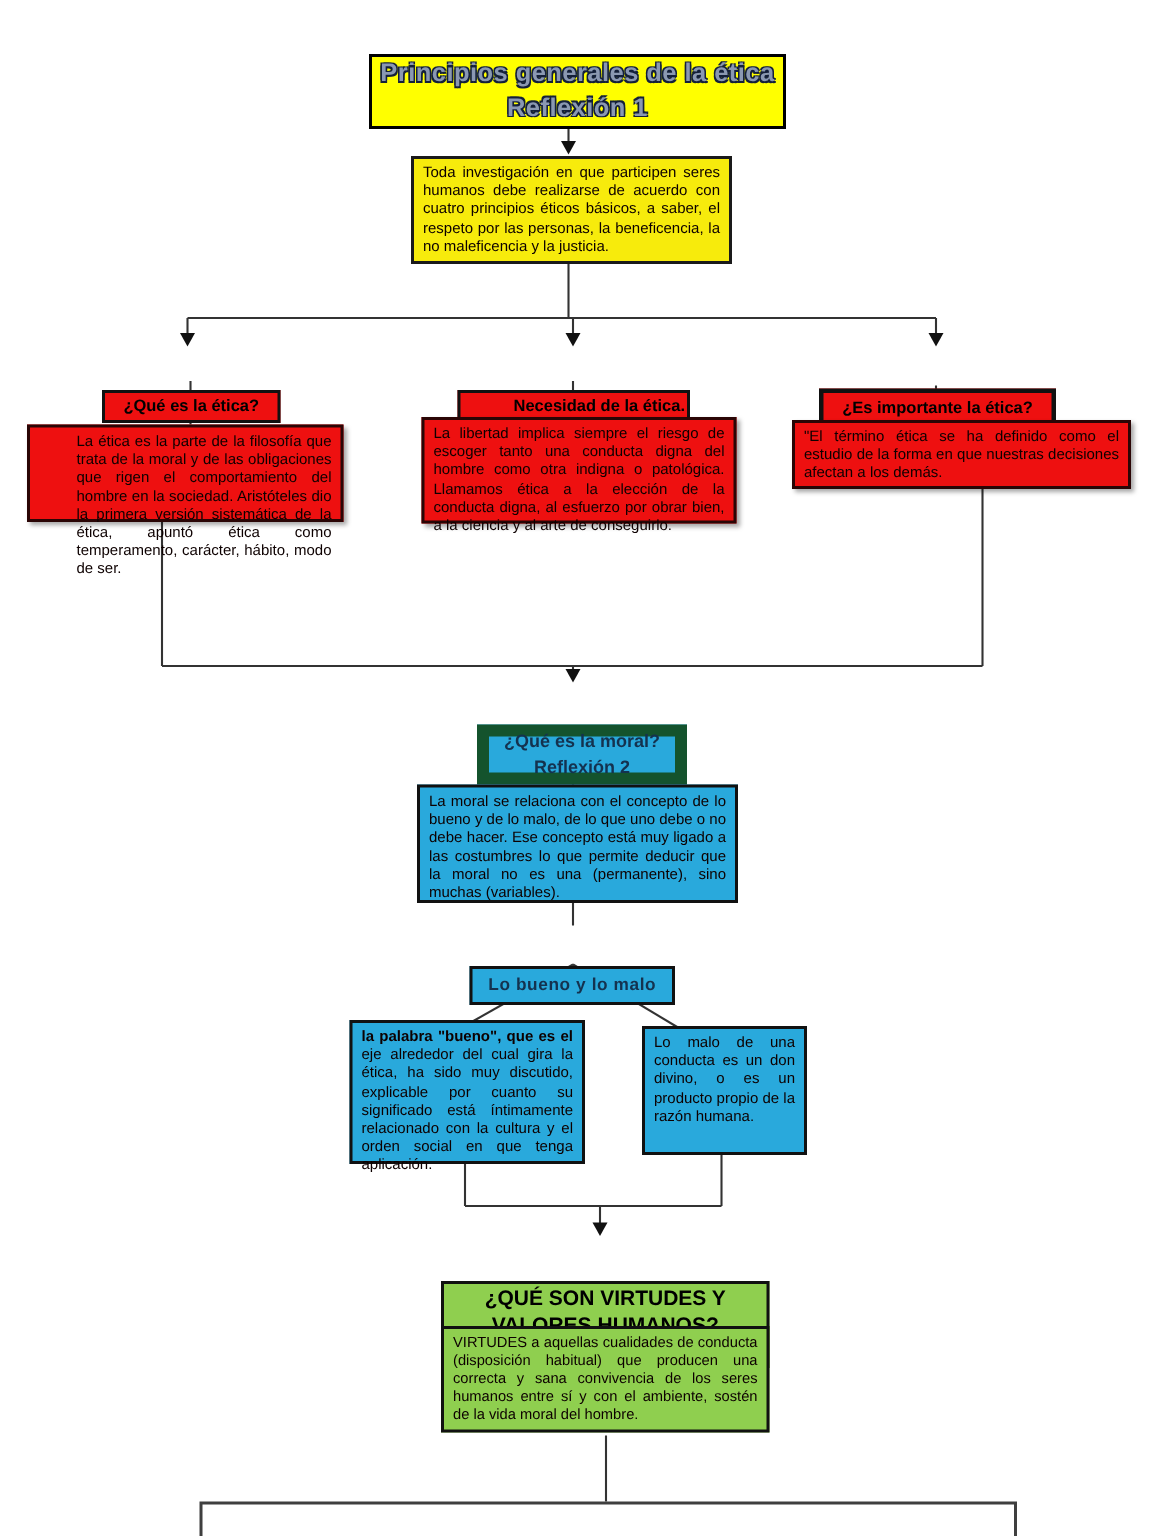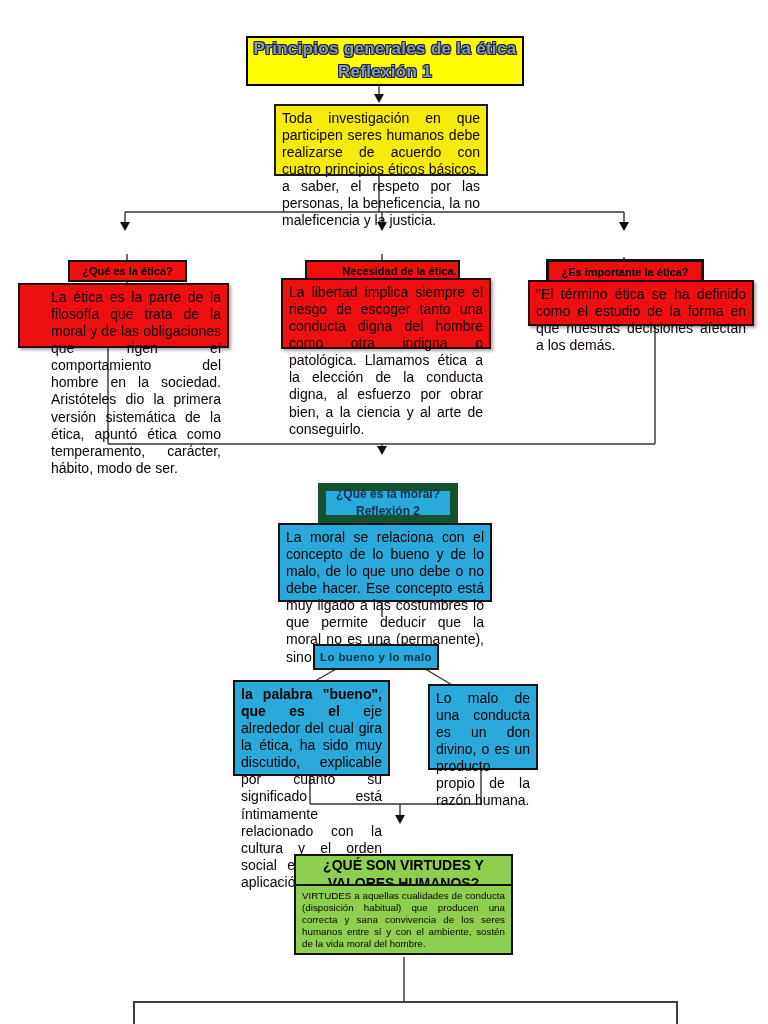--- a/index.html
+++ b/index.html
@@ -2,21 +2,21 @@
 <html style="--yellow_bright: #FFFF00; --yellow: #F7EB0C; --red: #EE1010; --blue: #29A9DC; --green: #8FCF4F;"><head>
 <meta charset="utf-8">
 <style>
   html,body{margin:0;padding:0;background:#ffffff;}
   #canvas{position:relative;width:768px;height:1024px;background:#ffffff;overflow:hidden;
           font-family:"Liberation Sans", sans-serif;margin:0 auto;}
   #connectors{position:absolute;left:0;top:0;pointer-events:none;}
   .box{position:absolute;box-sizing:border-box;}
   .hdr{display:flex;flex-direction:column;align-items:center;justify-content:center;
        text-align:center;font-weight:bold;color:#000;margin-top:28px;}
-  .btxt{font-size:14px;line-height:1.22;text-align:justify;color:#0d0000;padding:4px 6px;}
+  .btxt{font-size:10px;line-height:1.22;text-align:justify;color:#0d0000;padding:4px 6px;}
 
   
   #title-box{left:246px;top:8px;width:278px;height:50px;background:var(--yellow_bright);
              border:2px solid #000;font-size:17px;line-height:1.35;
              color:#8a98b2;text-shadow:-1px -1px 0 #14203a,1px -1px 0 #14203a,
              -1px 1px 0 #14203a,1px 1px 0 #14203a;letter-spacing:.3px;}
   
   #intro-box{left:274px;top:104px;width:214px;height:72px;background:var(--yellow);
              border:2px solid #1a1a1a;}
   
@@ -27,21 +27,21 @@
   
   .red-body{background:var(--red);border:2px solid #2a0505;box-shadow:2px 2px 3px rgba(0,0,0,.35);}
   #body-left{left:18px;top:283px;width:211px;height:65px;padding-left:25px;}
   #body-mid{left:281px;top:278px;width:210px;height:71px;}
   #body-right{left:528px;top:280px;width:226px;height:46px;}
   
   #moral-hdr{left:318px;top:455px;width:140px;height:40px;background:var(--blue);
              border:8px solid #14532d;font-size:12px;line-height:1.45;color:#14324f;}
   #moral-body{left:278px;top:523px;width:214px;height:79px;background:var(--blue);
               border:2px solid #111;}
-  #subhdr{left:313px;top:616px;width:126px;height:26px;background:var(--blue);
+  #subhdr{left:313px;top:616px;width:137px;height:26px;background:var(--blue);
           border:2px solid #111;font-size:11.5px;letter-spacing:.4px;color:#14324f;}
   #good-box{left:233px;top:680px;width:157px;height:96px;background:var(--blue);
             border:2px solid #111;}
   #bad-box{left:428px;top:684px;width:110px;height:86px;background:var(--blue);
            border:2px solid #111;}
   .lead-bold{font-weight:bold;}
   
   #virt-hdr{left:294px;top:826px;width:219px;height:58px;background:var(--green);
             border:2px solid #111;font-size:14px;line-height:1.3;}
   #virt-body{left:294px;top:884px;width:219px;height:71px;background:var(--green);

